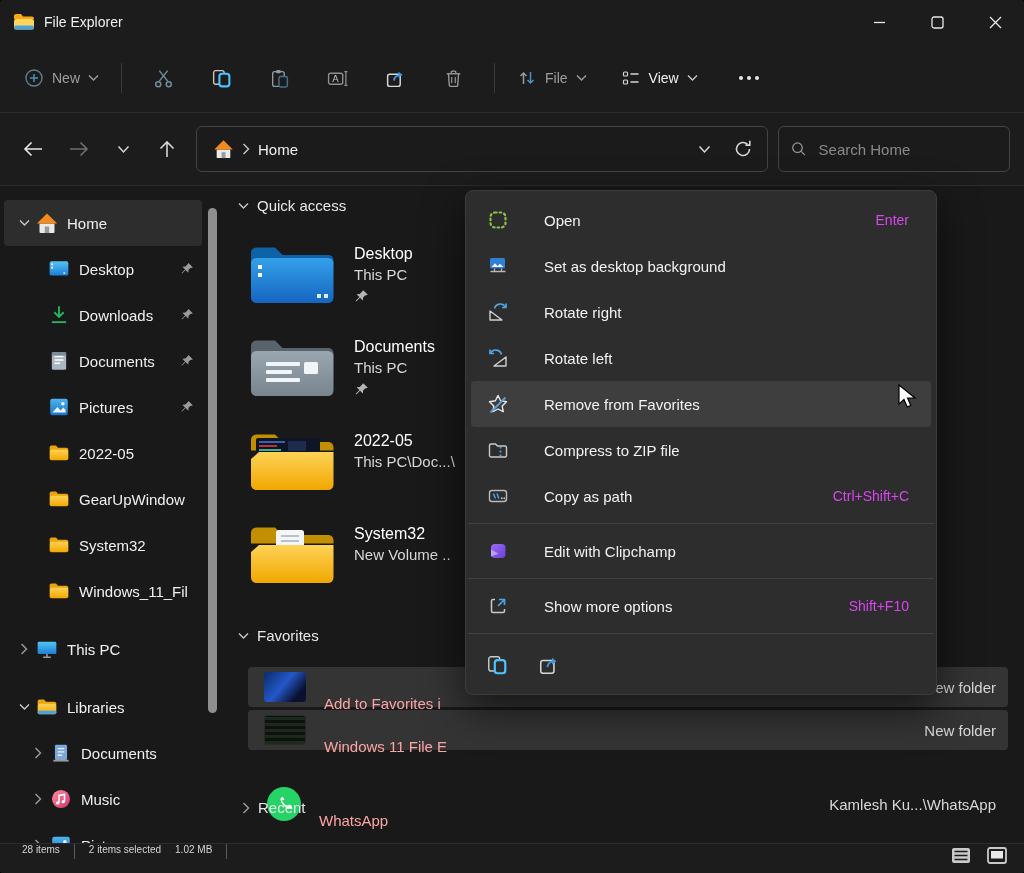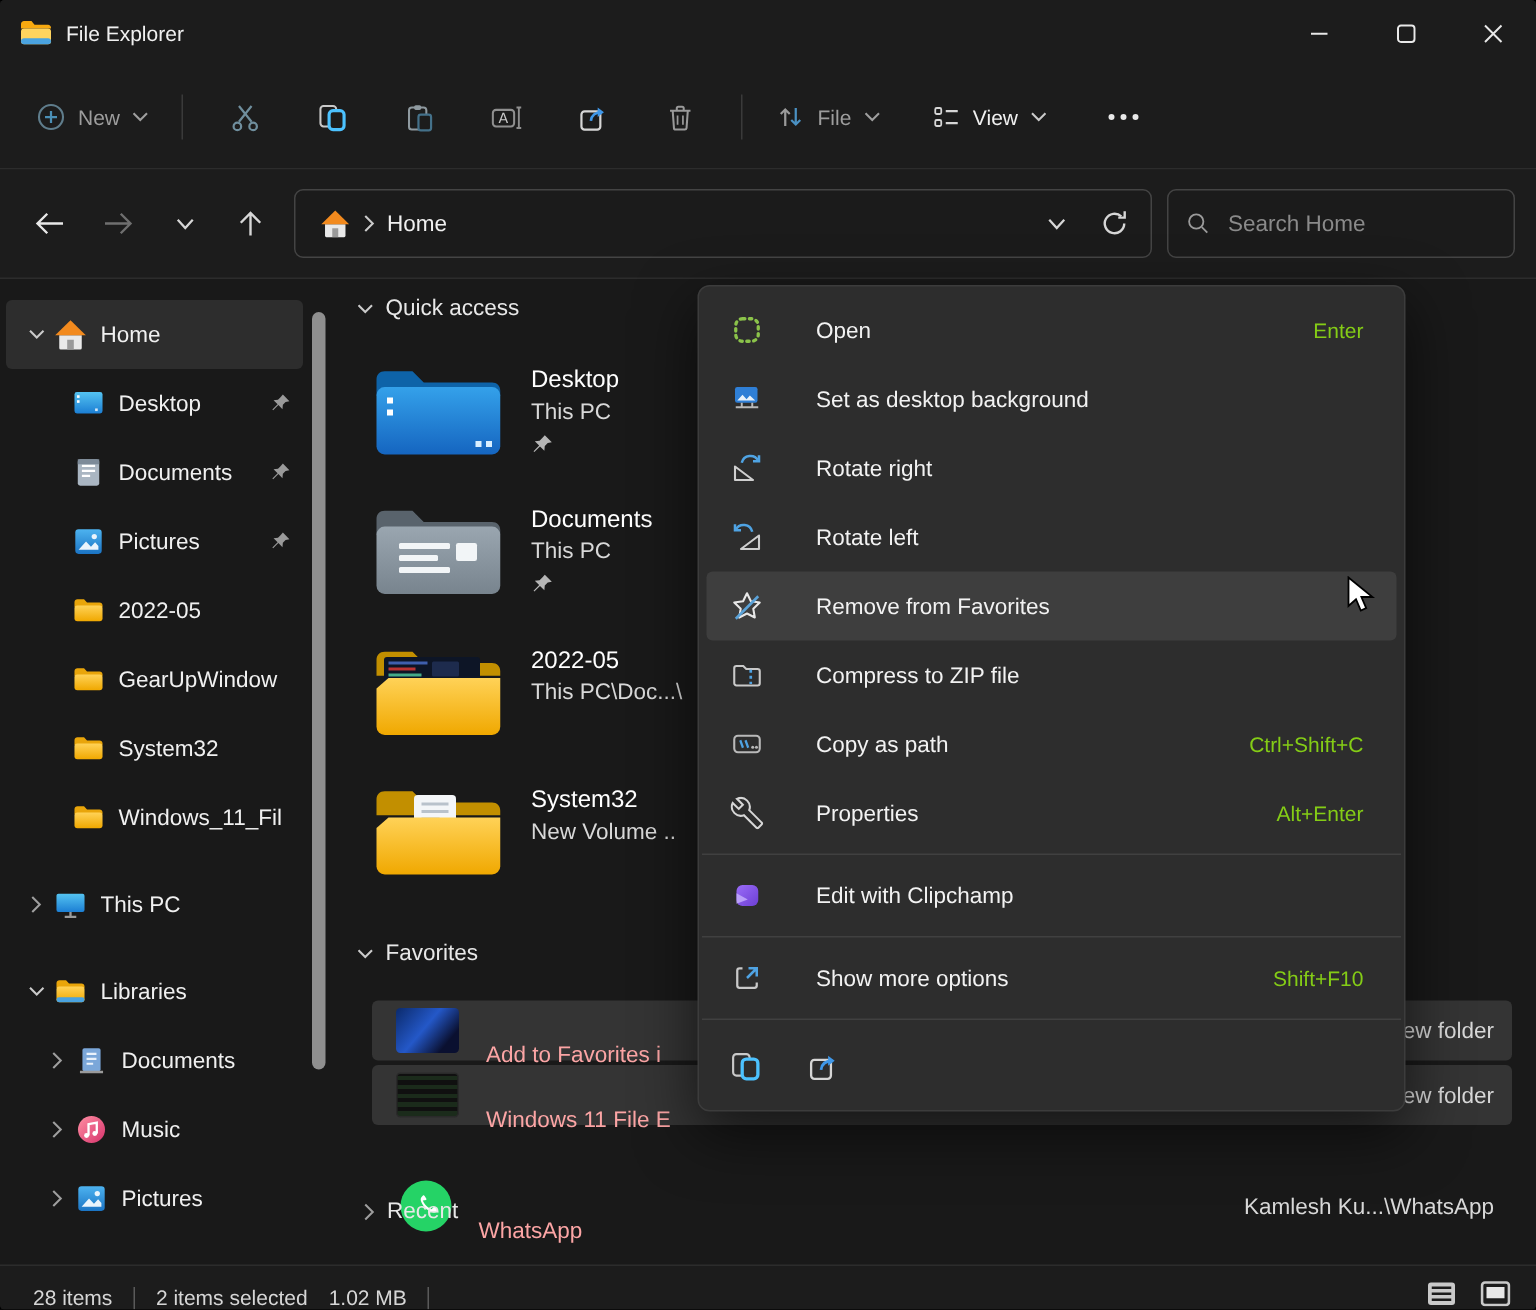--- a/index.html
+++ b/index.html
@@ -68,28 +68,28 @@
             background-image:repeating-linear-gradient(0deg,#1b2b1b 0 3px,#101010 3px 6px); border:1px solid #2a2a2a; }
   .wa-badge { width:34px; height:34px; border-radius:50%; background:#25d366; display:flex; align-items:center; justify-content:center; margin-left:3px; }
 
   
   .ctx { position:absolute; left:465px; top:190px; width:472px; background:#2d2d2d; border:1px solid #3c3c3c;
          border-radius:8px; box-shadow:0 14px 40px rgba(0,0,0,.6); padding:6px 0; z-index:5; }
   .ctx-item { height:46px; display:flex; align-items:center; margin:0 5px; border-radius:4px; padding:0 16px; gap:35px; }
   .ctx-item.hov { background:#3e3e3e; }
   .ctx-ic { width:22px; height:22px; flex:0 0 22px; display:flex; align-items:center; justify-content:center; }
   .ctx-label { font-size:15px; color:#f2f2f2; }
-  .ctx-sc { margin-left:auto; font-size:14px; color:#84cc16; padding-right:6px; }
+  .ctx-sc { margin-left:auto; font-size:14px; color:#d946ef; padding-right:6px; }
   .ctx-sep { height:1px; background:#404040; margin:4px 2px; }
   .ctx-iconrow { display:flex; gap:10px; padding:8px 10px 4px; }
   .ctx-mini { width:42px; height:38px; border-radius:4px; display:flex; align-items:center; justify-content:center; }
 
   
   .statusbar { position:absolute; left:0; right:0; bottom:0; height:30px; background:#1c1c1c; border-top:1px solid #2c2c2c;
-               display:flex; align-items:flex-end; padding:0 14px 0 22px; gap:14px; font-size:14px; color:#d6d6d6; }
+               display:flex; align-items:flex-start; padding:0 14px 0 22px; gap:14px; font-size:10px; color:#d6d6d6; }
   .st-sep { width:1px; height:15px; background:#5a5a5a; }
   .st-right { margin-left:auto; display:flex; gap:10px; }
   .st-toggle { width:26px; height:22px; display:flex; align-items:center; justify-content:center; border-radius:3px; }
 
   .cursor { position:absolute; left:897px; top:384px; z-index:9; }
 </style>
 </head>
 <body>
 
 <svg width="0" height="0" style="position:absolute">
@@ -313,20 +313,30 @@
             <rect x="3" y="8" width="1.6" height="1.6" fill="#fff"></rect>
             <rect x="14" y="13" width="1.6" height="1.6" fill="#fff" opacity=".8"></rect>
           </svg>
         <span>Desktop</span>
         <svg class="pin" width="14" height="14" viewBox="0 0 16 16">
             <path d="M9.8 1.2l5 5-2.9.6-2.1 2.1-.3 3.4-3.1-3.1-4 4-.6-.6 4-4L2.7 5.5l3.4-.3 2.1-2.1z" fill="#9a9a9a"></path>
           </svg>
       </div>
       <div class="srow ind1">
         <svg class="sicon" viewBox="0 0 20 20">
+            <path d="M10 2v9.5M5.8 7.5l4.2 4.2 4.2-4.2" fill="none" stroke="#27b463" stroke-width="1.7"></path>
+            <path d="M3.5 16.5h13" stroke="#27b463" stroke-width="1.7"></path>
+          </svg>
+        <span>Downloads</span>
+        <svg class="pin" width="14" height="14" viewBox="0 0 16 16">
+            <path d="M9.8 1.2l5 5-2.9.6-2.1 2.1-.3 3.4-3.1-3.1-4 4-.6-.6 4-4L2.7 5.5l3.4-.3 2.1-2.1z" fill="#9a9a9a"></path>
+          </svg>
+      </div>
+      <div class="srow ind1">
+        <svg class="sicon" viewBox="0 0 20 20">
             <rect x="3.5" y="2" width="13" height="16" rx="1.5" fill="#aab6c2"></rect>
             <path d="M6 6h8M6 9h8M6 12h5" stroke="#fff" stroke-width="1.4"></path>
             <rect x="3.5" y="2" width="13" height="3" fill="#7d8b99"></rect>
           </svg>
         <span>Documents</span>
         <svg class="pin" width="14" height="14" viewBox="0 0 16 16">
             <path d="M9.8 1.2l5 5-2.9.6-2.1 2.1-.3 3.4-3.1-3.1-4 4-.6-.6 4-4L2.7 5.5l3.4-.3 2.1-2.1z" fill="#9a9a9a"></path>
           </svg>
       </div>
       <div class="srow ind1">
@@ -615,29 +625,20 @@
       <span class="ctx-ic">
           <svg width="22" height="22" viewBox="0 0 22 22">
             <rect x="2.5" y="5.5" width="17" height="11" rx="2.5" fill="none" stroke="#b9b9b9" stroke-width="1.4"></rect>
             <path d="M6.5 8.5l1.8 5M10 8.5l1.8 5" stroke="#4fa3e3" stroke-width="1.5"></path>
             <circle cx="14.8" cy="13.2" r="1" fill="#b9b9b9"></circle>
             <circle cx="17.3" cy="13.2" r="1" fill="#b9b9b9"></circle>
           </svg>
         </span>
       <span class="ctx-label">Copy as path</span>
       <span class="ctx-sc">Ctrl+Shift+C</span>
-    </div>
-    <div class="ctx-item">
-      <span class="ctx-ic">
-          <svg width="22" height="22" viewBox="0 0 24 24">
-            <path d="M22.7 19l-9.1-9.1c.9-2.3.4-5-1.5-6.9-2-2-5-2.4-7.4-1.3L9 6 6 9 1.6 4.7C.4 7.1.9 10.1 2.9 12.1c1.9 1.9 4.6 2.4 6.9 1.5l9.1 9.1c.4.4 1 .4 1.4 0l2.3-2.3c.5-.4.5-1.1.1-1.4z" fill="none" stroke="#d6d6d6" stroke-width="1.5"></path>
-          </svg>
-        </span>
-      <span class="ctx-label">Properties</span>
-      <span class="ctx-sc">Alt+Enter</span>
     </div>
     <div class="ctx-sep"></div>
     <div class="ctx-item">
       <span class="ctx-ic">
           <svg width="22" height="22" viewBox="0 0 22 22">
             <path d="M4 8a4 4 0 014-4h6.5a4 4 0 014 4v6a4 4 0 01-4 4H8a4 4 0 01-4-4z" fill="url(#gClip)"></path>
             <path d="M4 9.5l7.5 4.2L4 16.5z" fill="#c3abfb" opacity=".85"></path>
           </svg>
         </span>
       <span class="ctx-label">Edit with Clipchamp</span>

